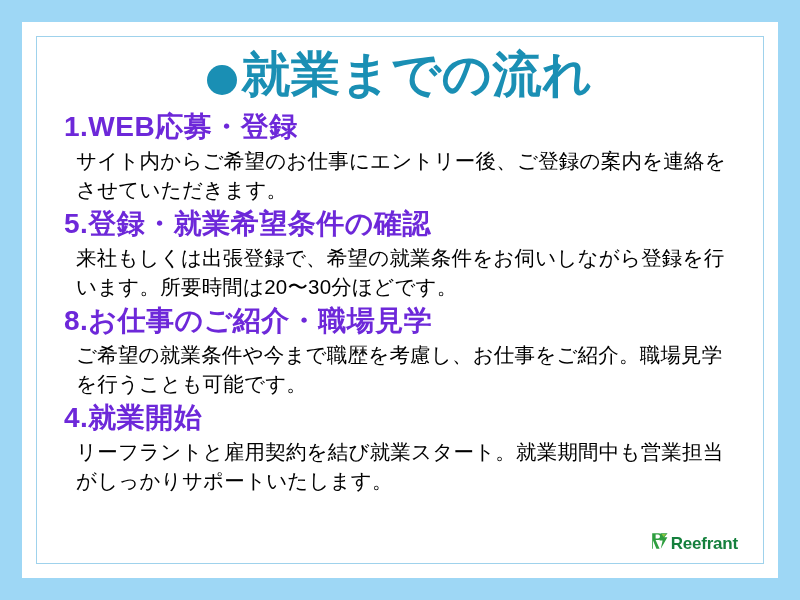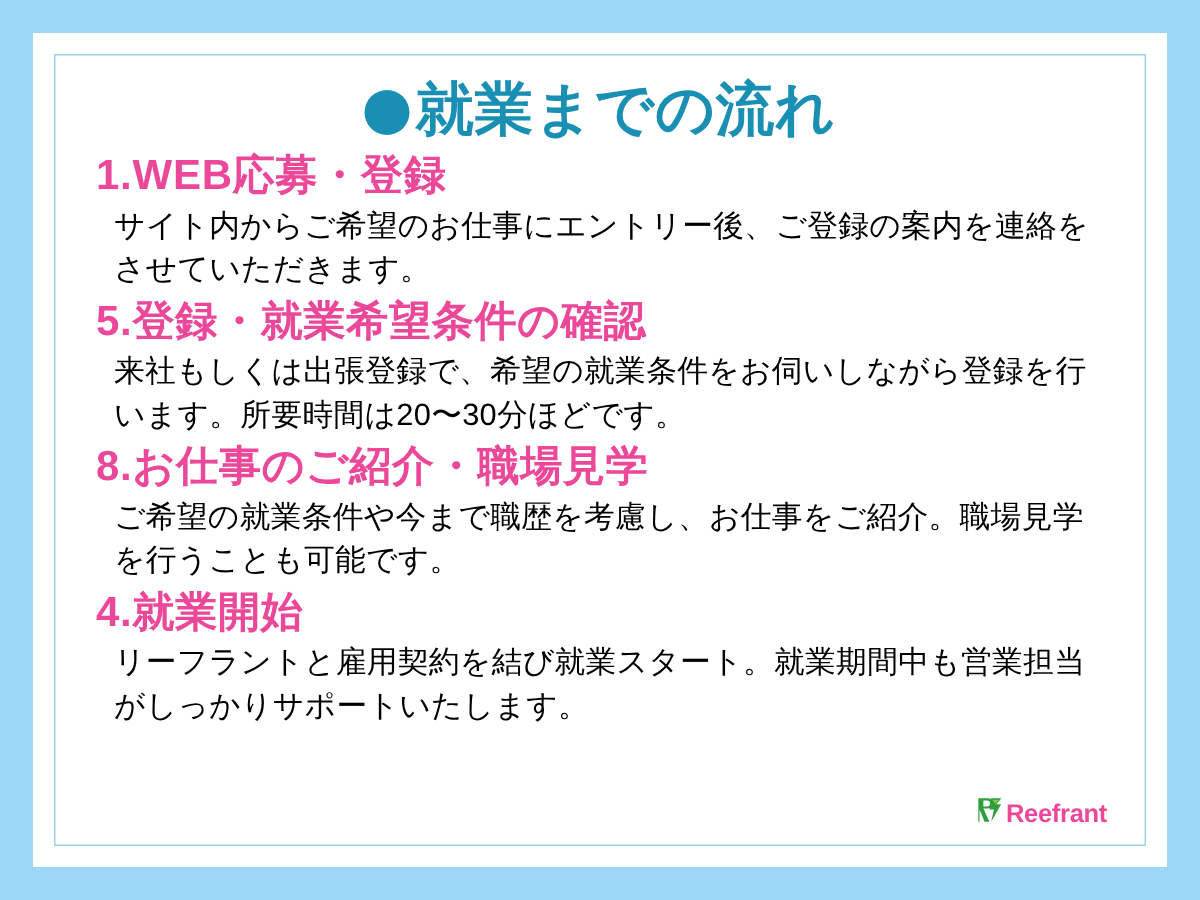--- a/index.html
+++ b/index.html
@@ -67,35 +67,36 @@
     display: inline-block;
     width: 30px;
     height: 30px;
     border-radius: 50%;
     background: #1a8fb4;
     vertical-align: -4px;
     margin-right: 4px;
   }
   #title-text {
     display: inline-block;
-    font-size: 39px;
+    font-size: 49px;
     font-weight: bold;
     color: #1a8fb4;
     letter-spacing: 0.5px;
     line-height: 1.0;
+    font-family: Liberation Mono, monospace;
   }
 
   
   .step {
     margin: 0 0 2px 0;
   }
   .step-heading {
     font-size: 28px;
     font-weight: bold;
-    color: #ec4899;
+    color: #6d28d9;
     line-height: 1.28;
     letter-spacing: 0.5px;
     margin: 0 0 1px 6px;
     white-space: nowrap;
   }
   .step-body {
     font-size: 20.5px;
     color: #000000;
     line-height: 1.42;
     letter-spacing: 0.2px;
@@ -113,21 +114,21 @@
     align-items: center;
     gap: 2px;
     white-space: nowrap;
   }
   #logo-mark {
     display: block;
   }
   #logo-word {
     font-size: 17px;
     font-weight: bold;
-    color: #ec4899;
+    color: #15803d;
     letter-spacing: -0.2px;
     line-height: 1;
   }
 </style>
 </head>
 <body>
 
 <div id="poster">
 
   <div id="card">

